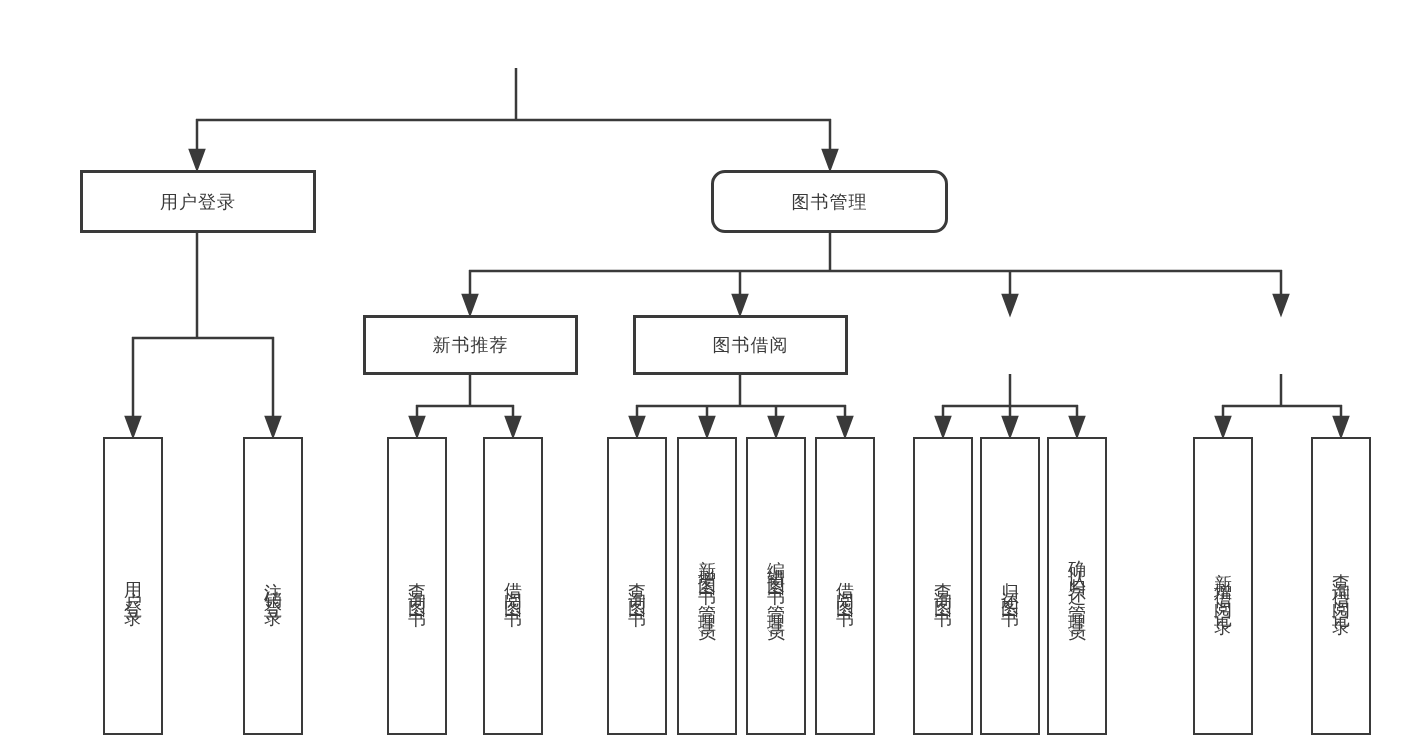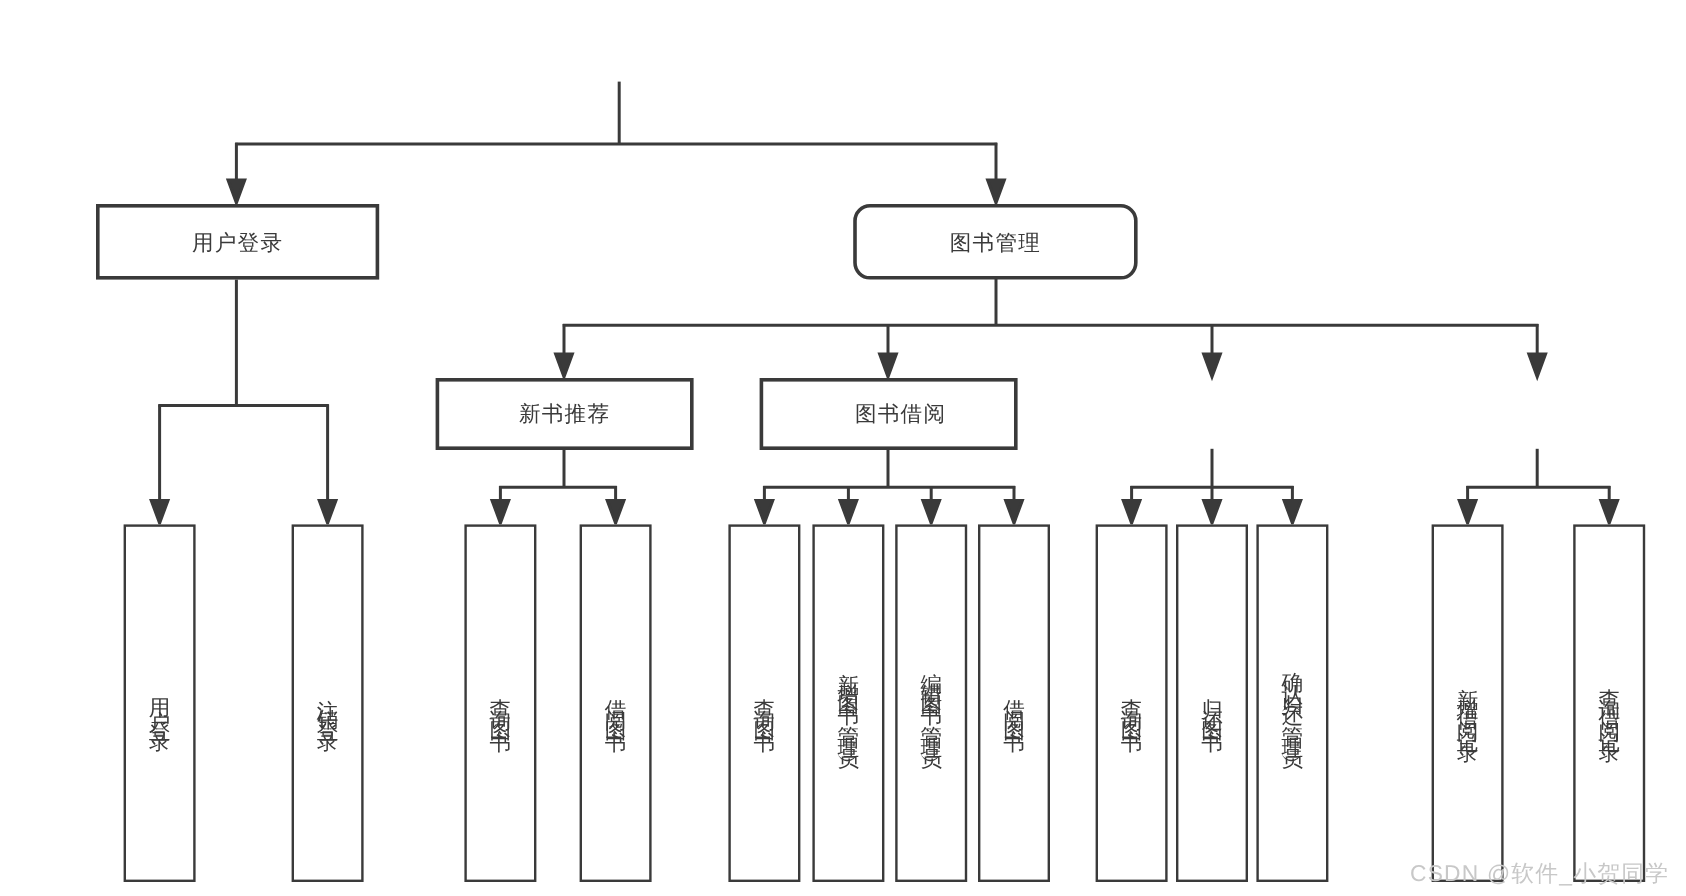--- a/index.html
+++ b/index.html
@@ -218,15 +218,14 @@
     <span>确认归还（管理员）</span>
   </div>
 
   <div class="box leaf lf-12">
     <span>新增借阅记录</span>
   </div>
   <div class="box leaf lf-13">
     <span>查询借阅记录</span>
   </div>
 
-  <div id="watermark">CSDN @软件_小贺同学</div>
 
 </div>
 
 </body></html>

